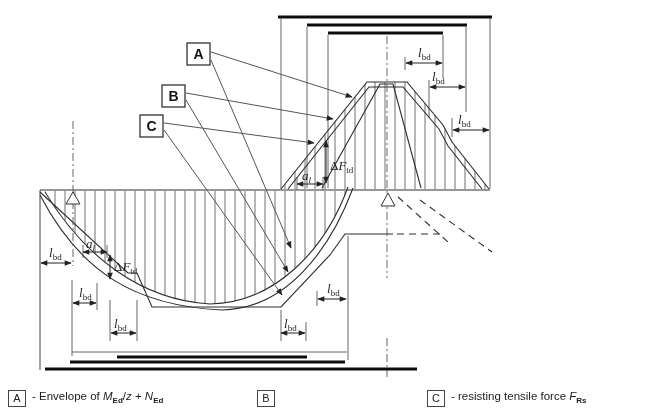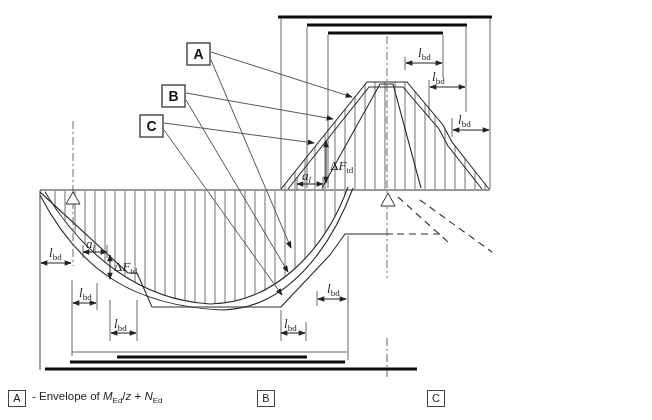--- a/index.html
+++ b/index.html
@@ -11,21 +11,21 @@
   .sym .subi{font-size:9px;font-style:italic;}
   .sym .pre{font-style:normal;}
   .callout-letter{font-family:"Liberation Sans",sans-serif;font-weight:bold;font-size:14px;fill:#111;}
   
   #caption{position:absolute;left:0;top:387px;width:652px;height:26px;font-size:11.5px;color:#222;}
   .cap-group{position:absolute;top:0;height:22px;display:flex;align-items:center;}
   .cap-box{display:inline-flex;align-items:center;justify-content:center;width:16px;height:15px;
            border:1px solid #444;margin-right:6px;font-size:11px;color:#222;background:#fff;flex:0 0 auto;}
   .cap-text{white-space:nowrap;}
   .cap-text i{font-style:italic;}
-  .cap-text sub{font-size:8px;}
+  .cap-text sub{font-size:8px;font-weight:bold;}
 </style>
 </head>
 <body>
 
 <div id="stage">
 <svg width="652" height="392" viewBox="0 0 652 392">
   <defs>
     <pattern id="vh" width="10" height="10" patternUnits="userSpaceOnUse">
       <line x1="5" y1="0" x2="5" y2="10" stroke="#4a4a4a" stroke-width="0.8"></line>
     </pattern>
@@ -169,15 +169,16 @@
 <div id="caption">
   <div class="cap-group" style="left:8px;">
     <span class="cap-box">A</span>
     <span class="cap-text"><span>- Envelope of </span><i>M</i><sub>Ed</sub><span>/</span><i>z</i><span> + </span><i>N</i><sub>Ed</sub></span>
   </div>
   <div class="cap-group" style="left:257px;">
     <span class="cap-box">B</span>
   </div>
   <div class="cap-group" style="left:427px;">
     <span class="cap-box">C</span>
+    <span class="cap-text"><span>- resisting tensile force </span><i>F</i><sub>Rs</sub></span>
   </div>
 </div>
 </div>
 
 </body></html>

